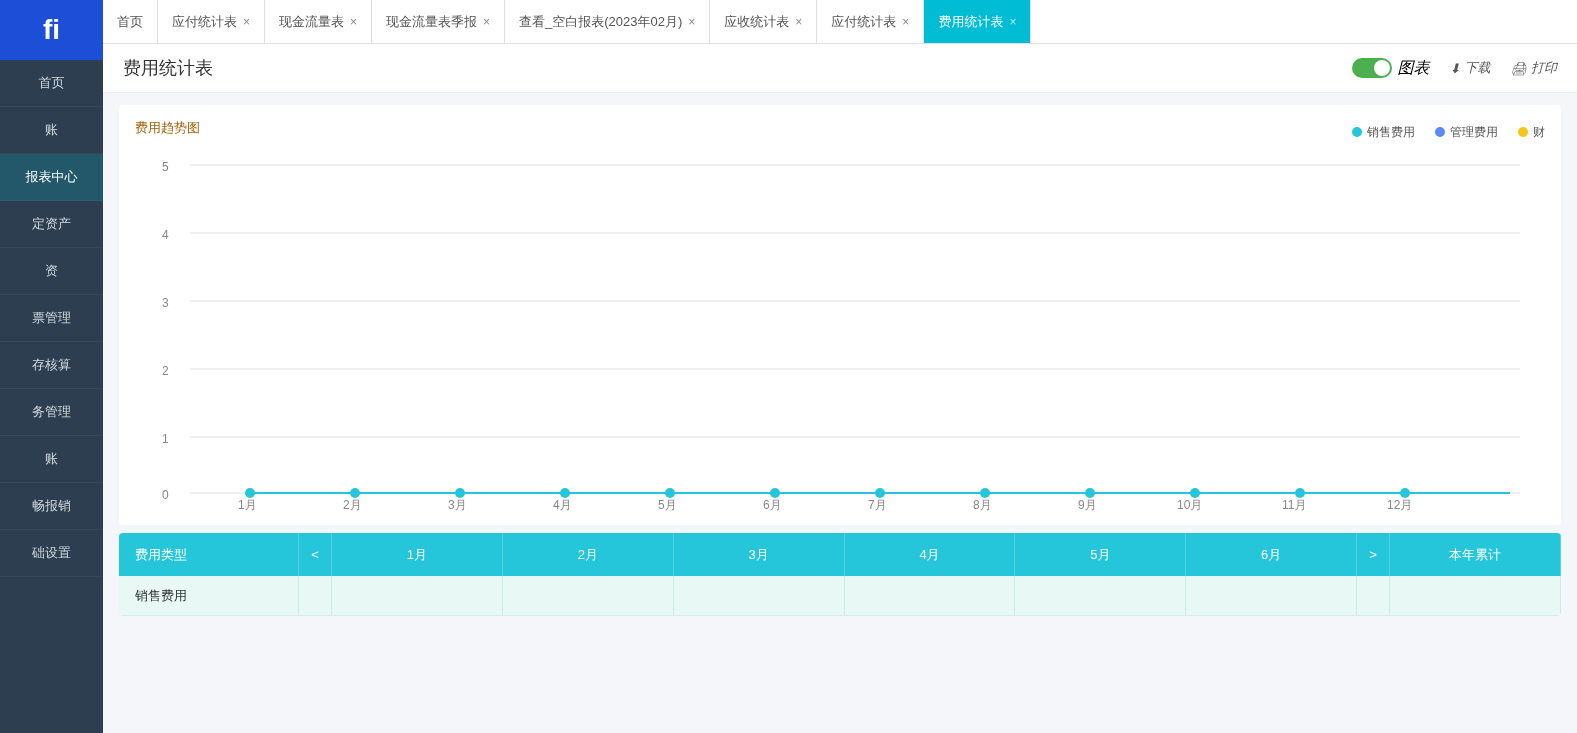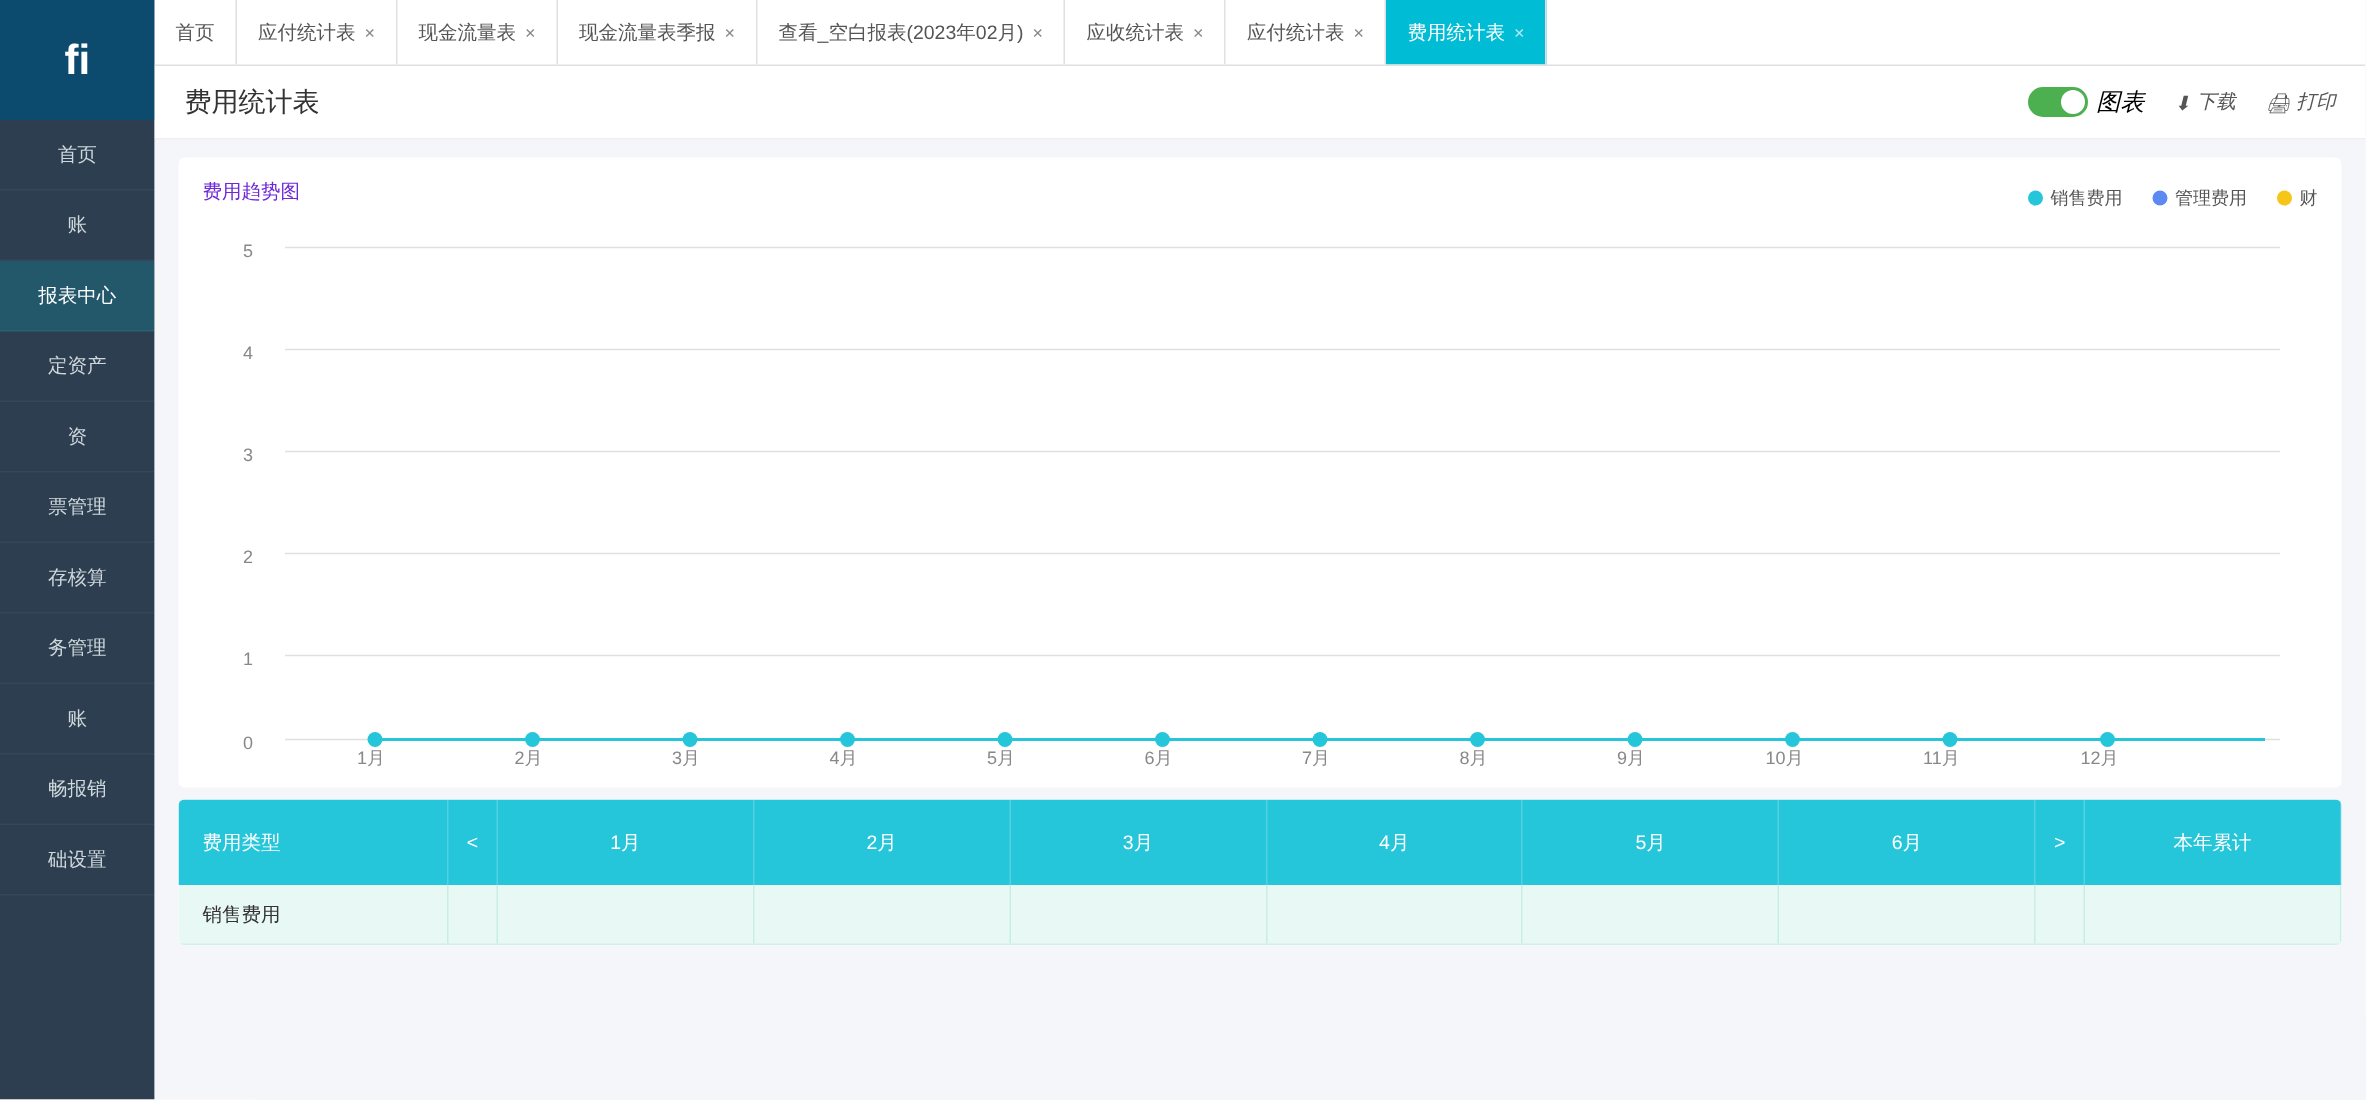--- a/index.html
+++ b/index.html
@@ -9,22 +9,22 @@
     .sidebar {
       width: 103px;
       background: #2c3e50;
       display: flex;
       flex-direction: column;
       flex-shrink: 0;
       height: 100%;
       overflow: hidden;
     }
     .sidebar-logo {
-      background: #0c4a6e;
-      height: 80px;
+      background: #1d4ed8;
+      height: 60px;
       display: flex;
       align-items: center;
       justify-content: center;
       color: white;
       font-size: 28px;
       font-weight: bold;
       flex-shrink: 0;
     }
     .sidebar-item {
       color: #cfd8dc;
@@ -140,21 +140,21 @@
     
     .chart-section {
       background: #fff;
       margin: 12px 16px 8px;
       border-radius: 4px;
       padding: 14px 16px;
       flex-shrink: 0;
     }
     .chart-title {
       font-size: 13px;
-      color: #6d28d9;
+      color: #a16207;
       margin-bottom: 8px;
     }
     .chart-legend {
       position: absolute;
       top: 0;
       right: 0;
       display: flex;
       gap: 20px;
       font-size: 12px;
       color: #555;
@@ -176,21 +176,21 @@
       background: #fff;
       margin: 0 16px 8px;
       border-radius: 4px;
       overflow: hidden;
       flex-shrink: 0;
     }
     .table-header-row {
       background: #26c6da;
       display: flex;
       align-items: center;
-      height: 57px;
+      height: 43px;
       color: #fff;
       font-size: 13px;
     }
     .th-cell {
       padding: 0 16px;
       display: flex;
       align-items: center;
       justify-content: center;
       border-right: 1px solid rgba(255,255,255,0.2);
       height: 100%;

